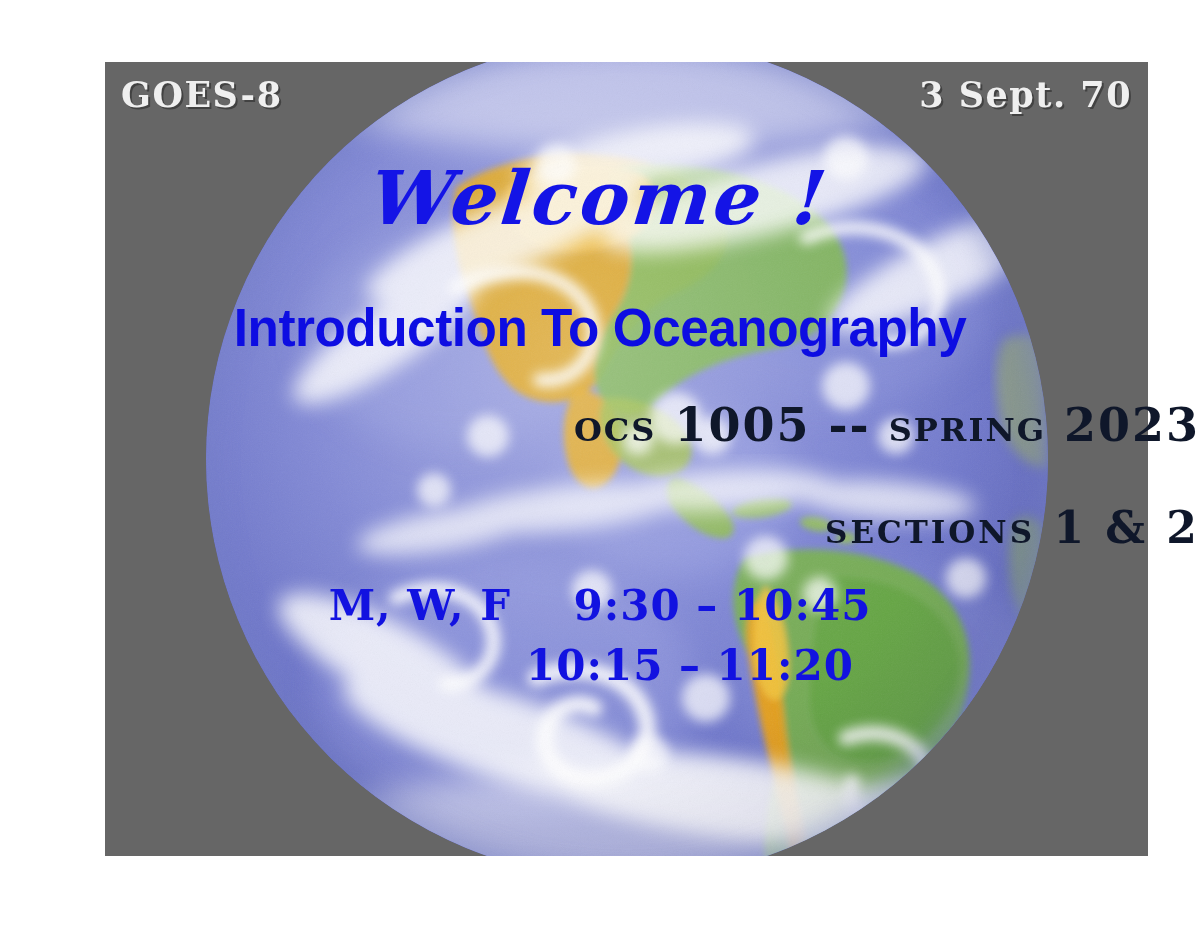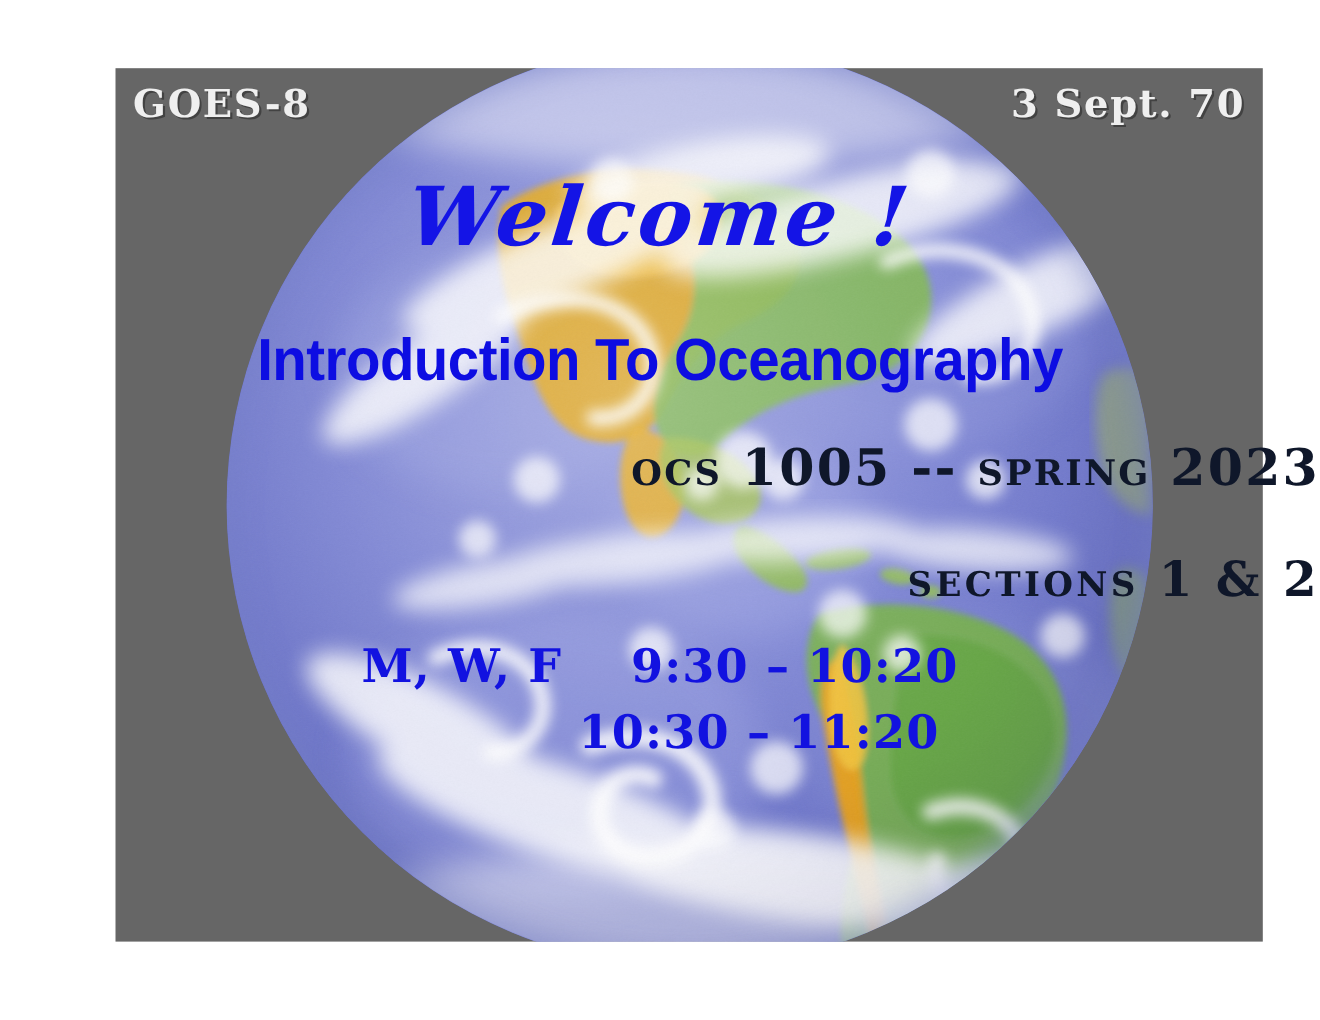--- a/index.html
+++ b/index.html
@@ -349,18 +349,18 @@
   <div id="title-overlay">
     <div class="ov" id="welcome-text">Welcome  !</div>
 
     <div class="ov" id="course-title">Introduction To Oceanography</div>
 
     <div class="ov smallcaps-line" id="course-code">OCS 1005  --  Spring 2023</div>
 
     <div class="ov smallcaps-line" id="sections-line">Sections  1 &amp; 2</div>
 
     <div id="times-block">
-      <div class="time-row" id="time-line-1">M, W, F    9:30 – 10:20</div>
-      <div class="time-row" id="time-line-2">10:30 – 11:20</div>
+      <div class="time-row" id="time-line-1">M, W, F    9:30 – 10:45</div>
+      <div class="time-row" id="time-line-2">10:15 – 11:20</div>
     </div>
   </div>
 
 </div>
 
 </body></html>

